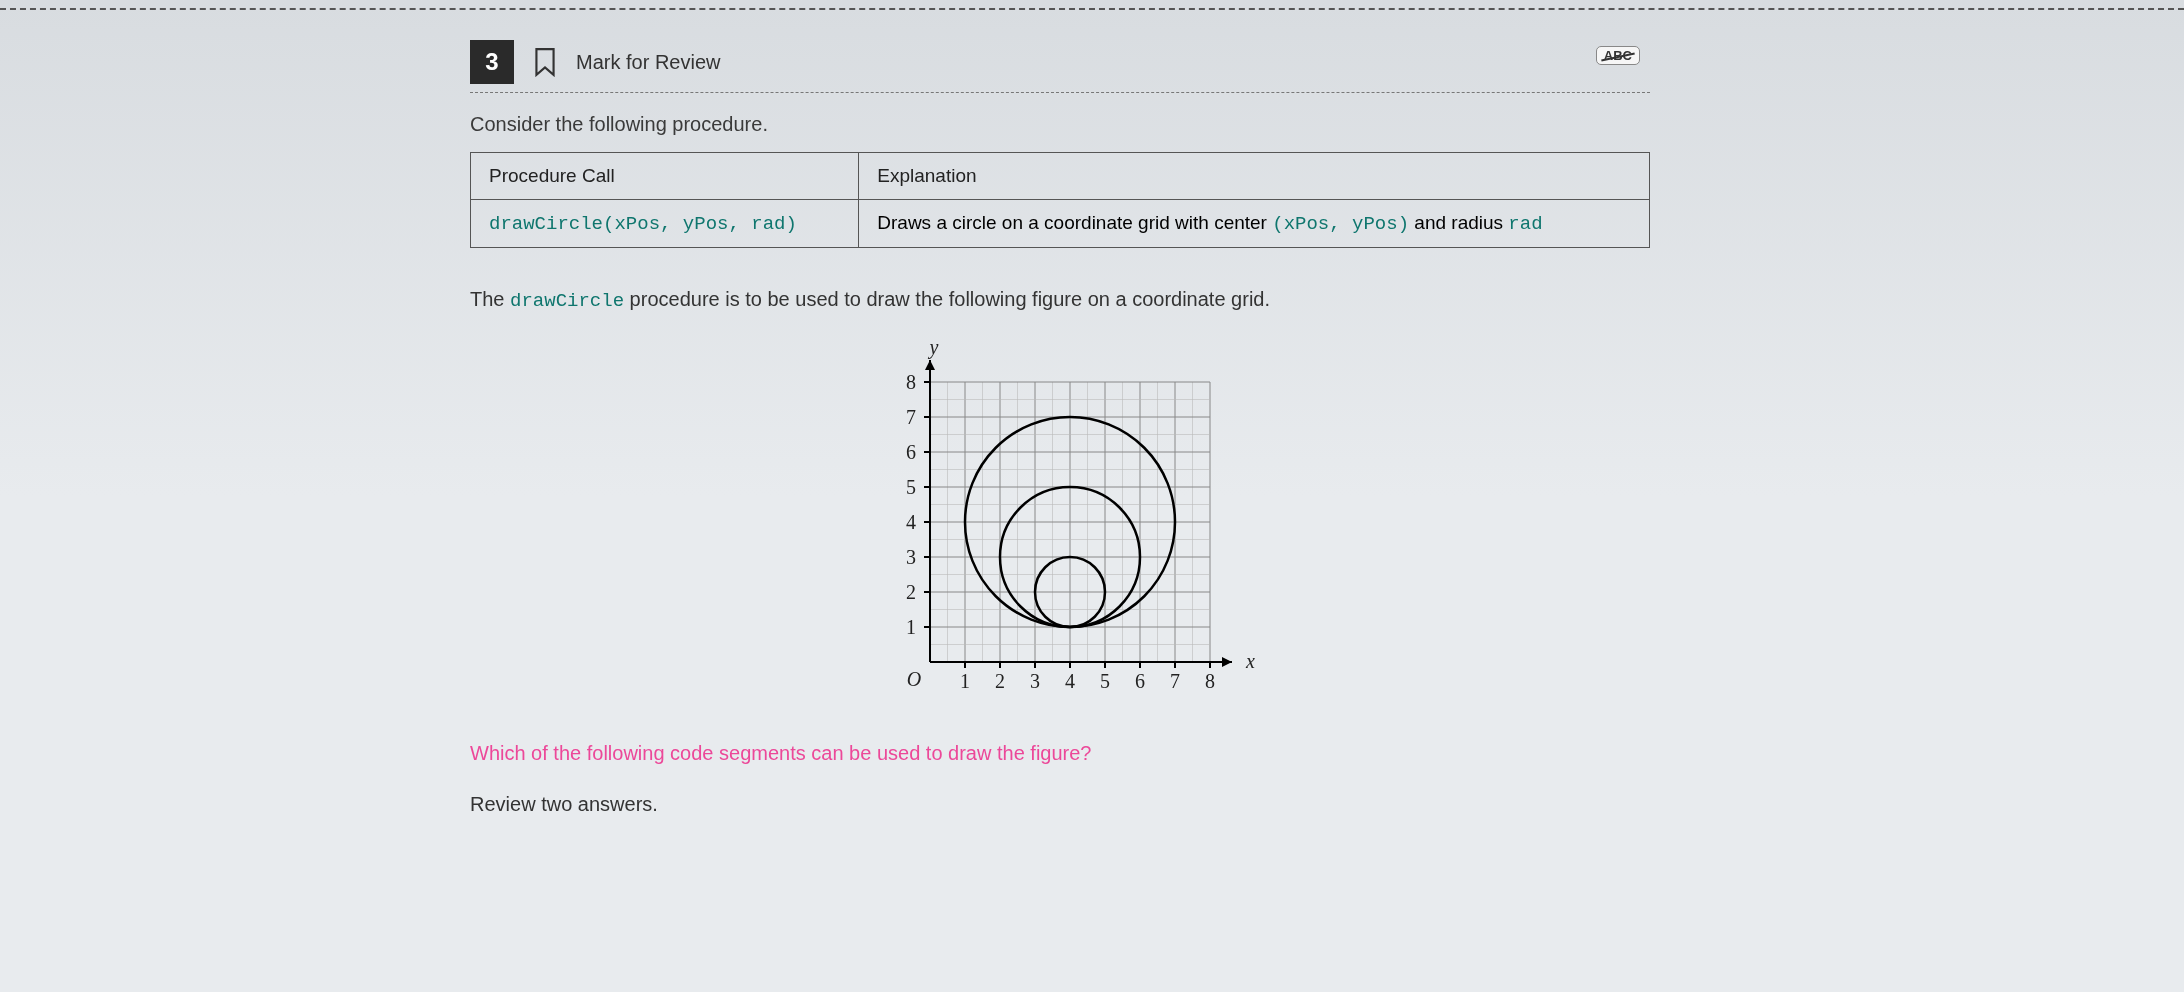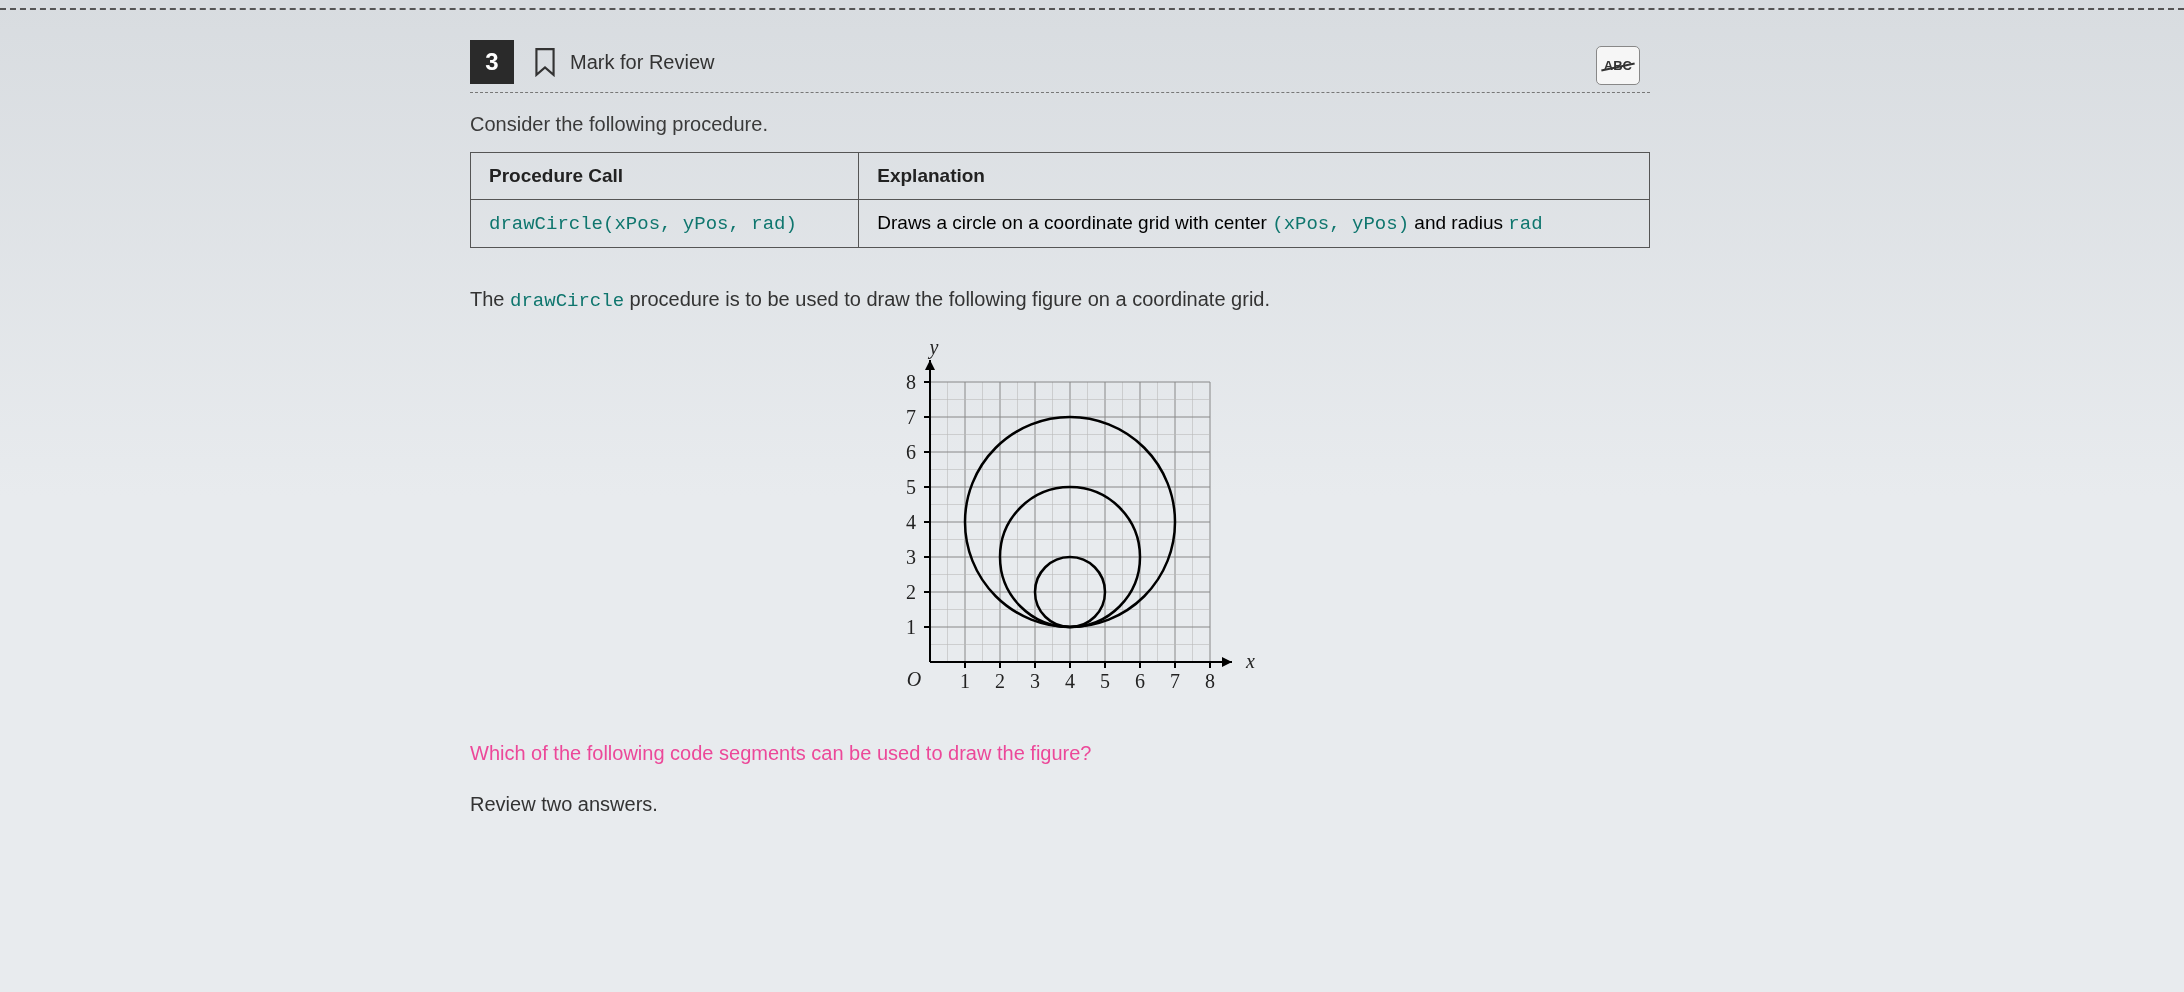--- a/index.html
+++ b/index.html
@@ -39,34 +39,34 @@
       display: flex;
       align-items: center;
       justify-content: center;
       font-size: 24px;
       font-weight: bold;
     }
     .bookmark-wrap {
       margin-left: 18px;
       display: flex;
       align-items: center;
-      gap: 12px;
+      gap: 18px;
     }
     .bookmark-icon svg { display: block; }
     .mark-label {
       font-size: 20px;
       color: #333;
     }
     .abc-badge {
       position: absolute;
       right: 10px;
       top: 6px;
       border: 1px solid #888;
       border-radius: 5px;
-      padding: 11px 7px;
+      padding: 1px 7px;
       font-size: 13px;
       font-weight: bold;
       background: #f6f6f6;
       color: #333;
     }
     .abc-badge .strike {
       position: absolute;
       left: 4px; right: 4px; top: 50%;
       border-top: 2px solid #333;
       transform: rotate(-12deg);
@@ -82,21 +82,21 @@
       margin-bottom: 40px;
     }
     table.proc th, table.proc td {
       border: 1px solid #555;
       padding: 12px 18px;
       text-align: left;
       font-size: 19px;
       vertical-align: top;
     }
     table.proc th {
-      font-weight: bold;
+      font-weight: normal;
       color: #222;
       background: transparent;
     }
     .mono { font-family: 'Courier New', monospace; font-size: 19px; color:#0f766e; }
     .desc-line {
       font-size: 20px;
       color: #333;
       margin-bottom: 20px;
     }
     .grid-wrap {

